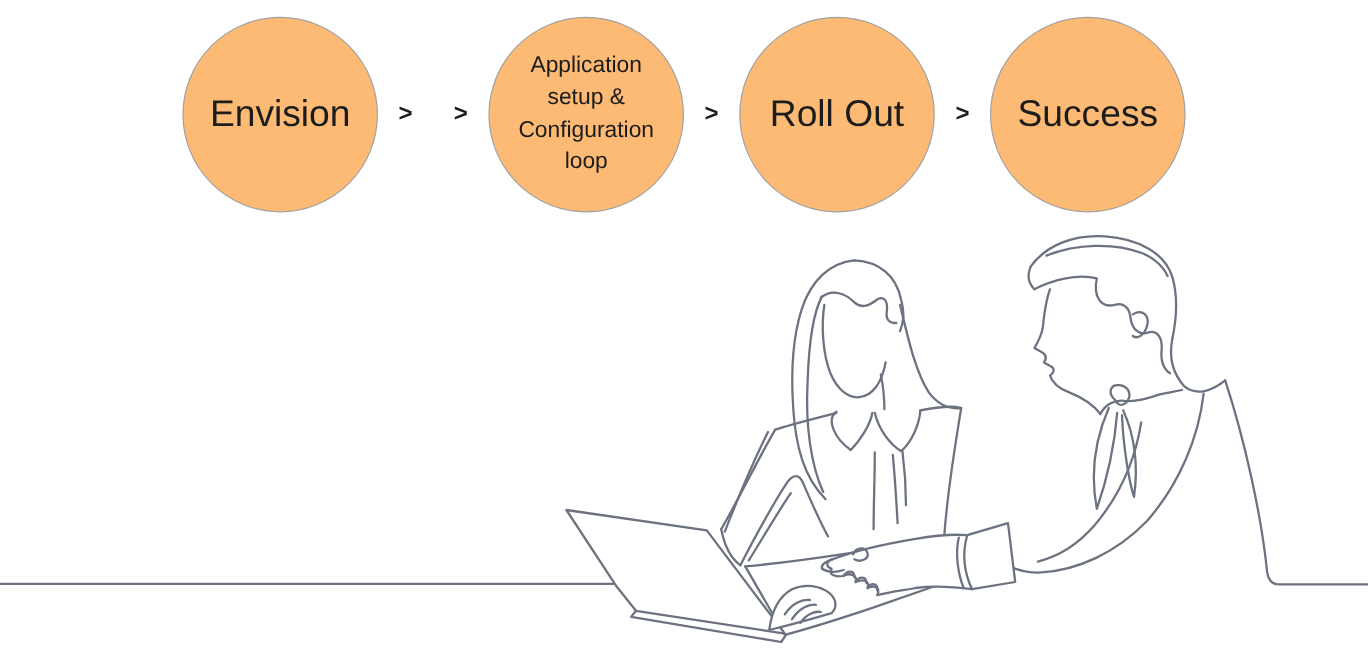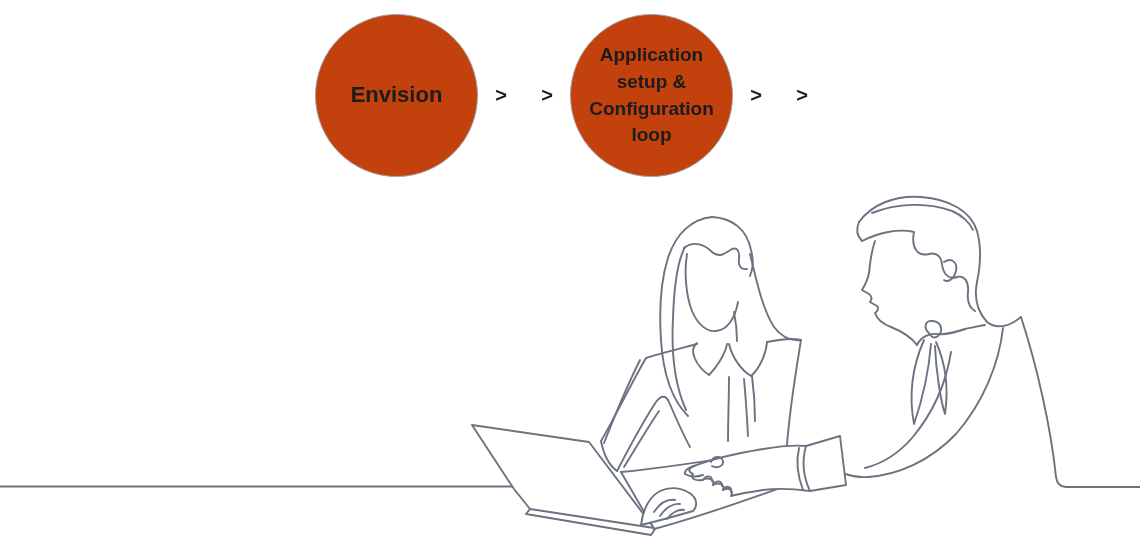--- a/index.html
+++ b/index.html
@@ -9,25 +9,25 @@
     font-family:"Liberation Sans",sans-serif;
   }
   .slide{position:absolute;inset:0;}
   .process-row{
     position:absolute;top:14px;left:0;width:1140px;
     display:flex;justify-content:center;align-items:center;
   }
   .step-circle{
     flex:0 0 auto;width:161px;height:161px;border-radius:50%;
     border:1.5px solid var(--circle-border,#a1a1a1);
-    background:#c2410c;
-    display:flex;align-items:center;justify-content:center;text-align:center;font-weight:bold;
+    background:#fdba74;
+    display:flex;align-items:center;justify-content:center;text-align:center;
   }
   .step-label{
-    font-size:22px;color:var(--text,#1c1c1c);line-height:1.12;
+    font-size:31px;color:var(--text,#1c1c1c);line-height:1.12;
   }
   .step-circle.small .step-label{
     font-size:19px;line-height:1.4;width:132px;
   }
   .sep{
     flex:0 0 auto;width:46px;text-align:center;
     font-size:20px;font-weight:600;color:var(--separator,#1c1c1c);
   }
   .illustration{
     position:absolute;left:0;top:0;width:1140px;height:546px;
@@ -42,21 +42,27 @@
   <div class="process-row">
     <div class="step-circle">
       <span class="step-label">Envision</span>
     </div>
     <span class="sep">&gt;</span>
     <span class="sep">&gt;</span>
     <div class="step-circle small">
       <span class="step-label">Application setup &amp; Configuration loop</span>
     </div>
     <span class="sep">&gt;</span>
+    <div class="step-circle">
+      <span class="step-label">Roll Out</span>
+    </div>
     <span class="sep">&gt;</span>
+    <div class="step-circle">
+      <span class="step-label">Success</span>
+    </div>
   </div>
 
   <svg class="illustration" viewBox="0 0 1140 546" xmlns="http://www.w3.org/2000/svg">
     <g stroke="currentColor" stroke-width="1.9" fill="none" stroke-linecap="round" stroke-linejoin="round">
 
       <path d="M0,486.5 L516,486.5"></path>
 
       <g>
         <path d="M712,217 C692,219 676,233 668,258 C661,280 659,310 661,340 C663,372 670,398 688,416"></path>
         <path d="M686,410 C676,388 671,355 673,318 C674,288 678,260 685,247"></path>

